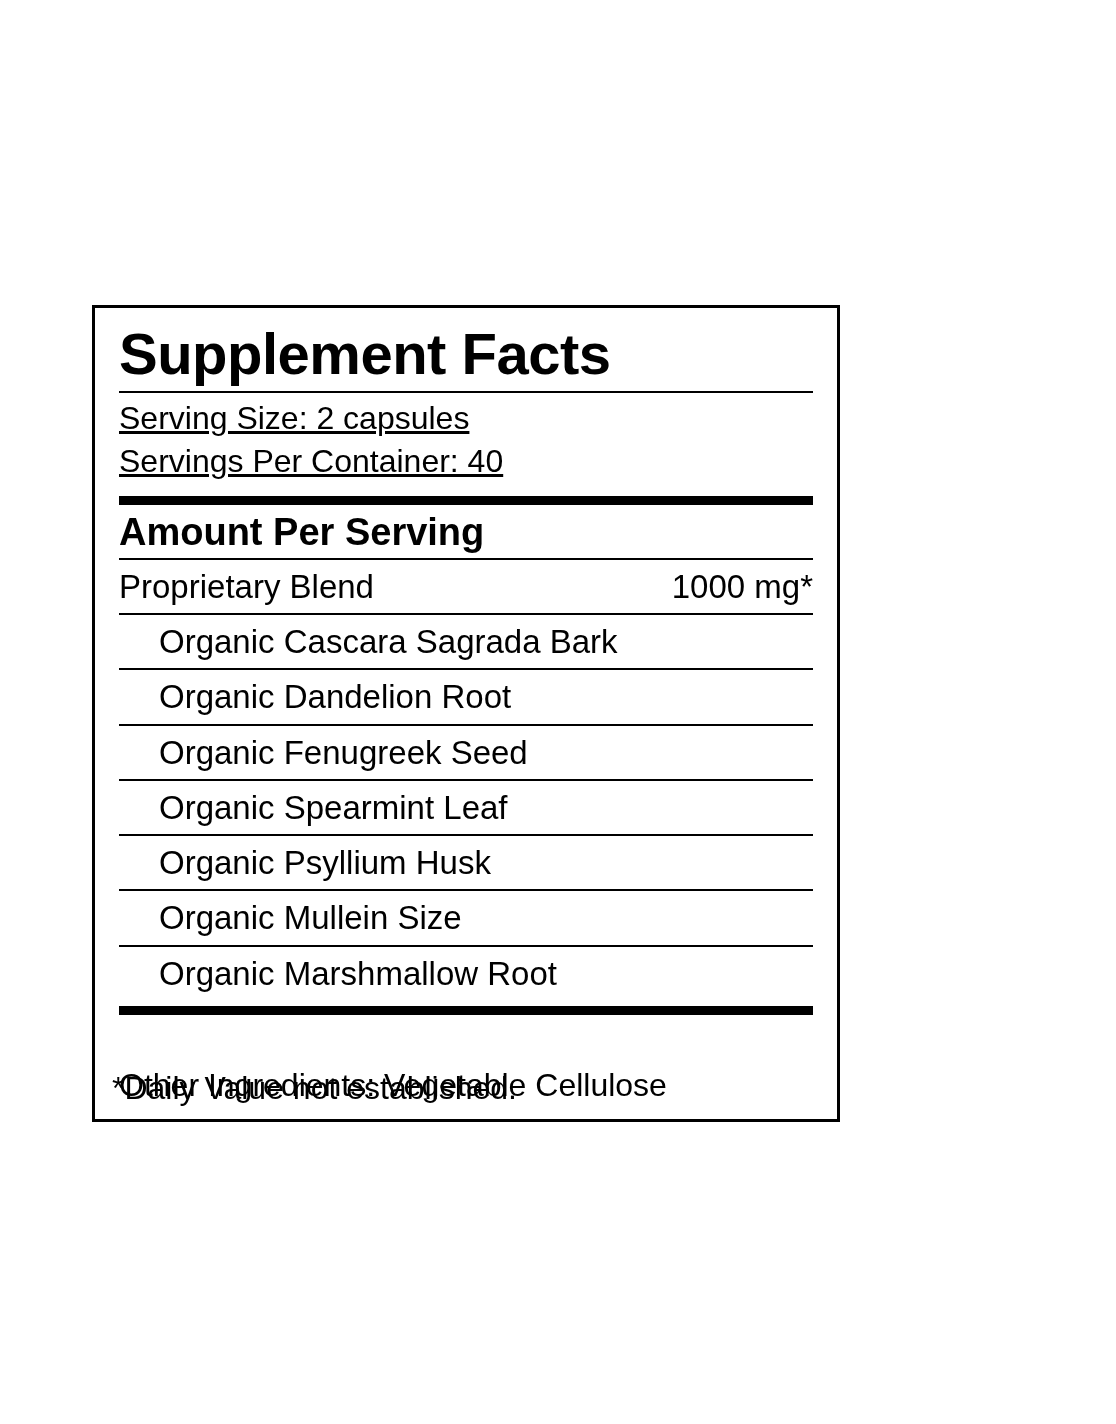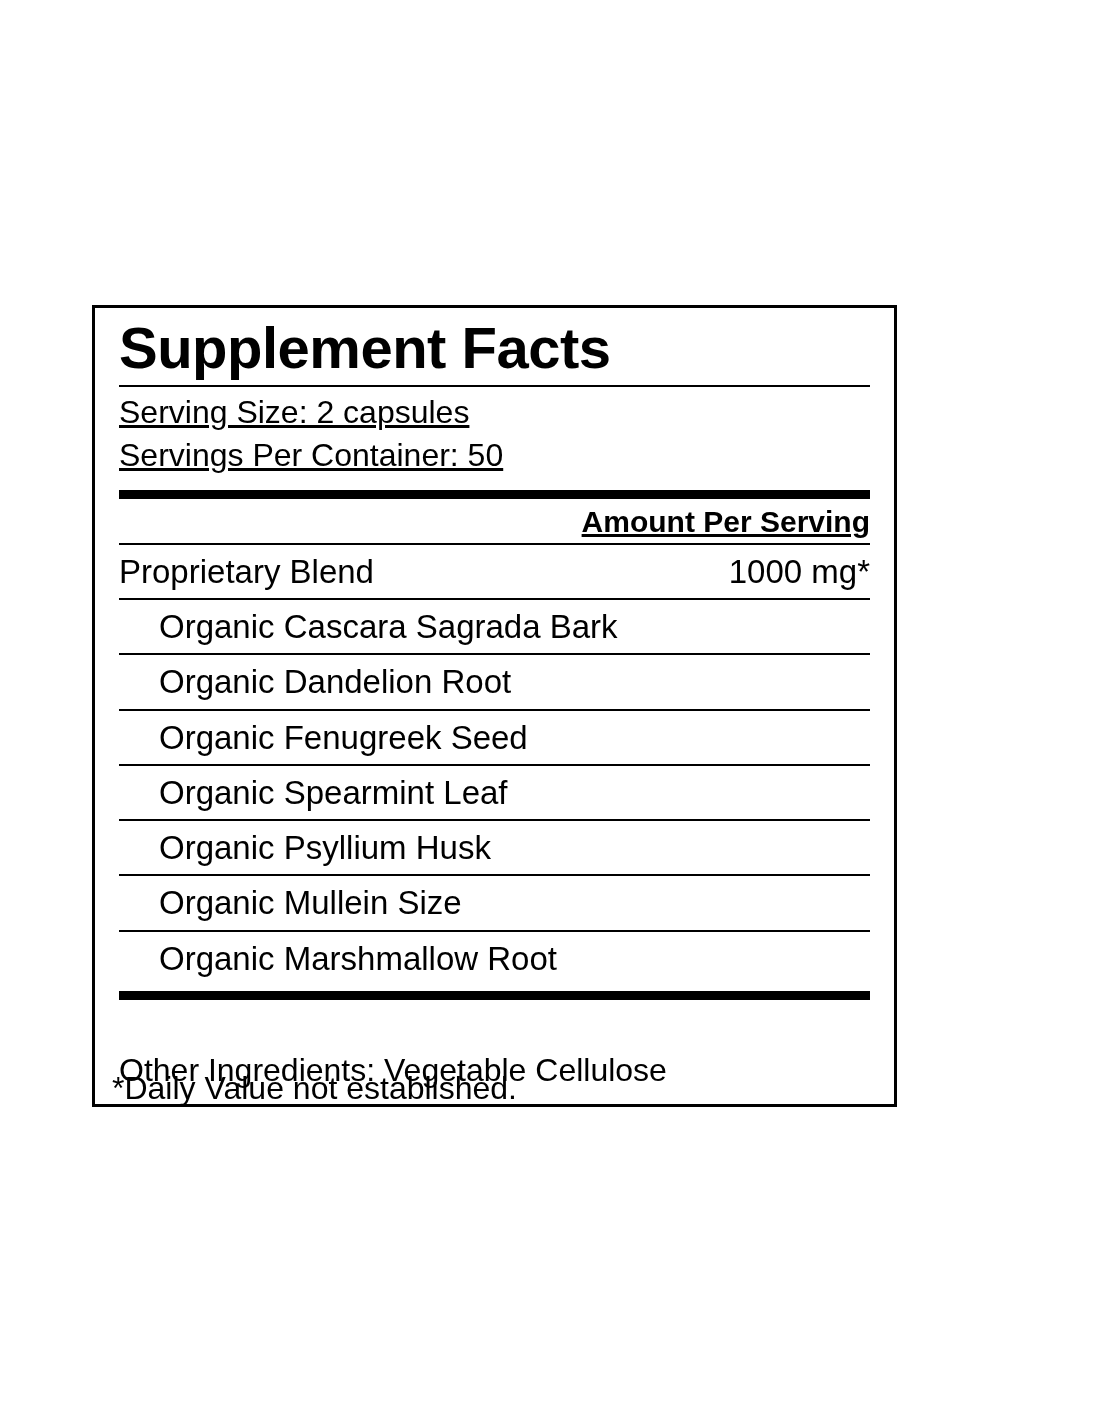--- a/index.html
+++ b/index.html
@@ -13,25 +13,25 @@
     font-family: "Liberation Sans", sans-serif;
     color: #000000;
     position: relative;
     overflow: hidden;
   }
 
   .panel {
     position: absolute;
     left: 92px;
     top: 305px;
-    width: 805px;
+    width: 748px;
     box-sizing: border-box;
     border: 3px solid #000000;
     background: #ffffff;
-    padding: 10px 24px 10px 24px;
+    padding: 16px 24px 10px 24px;
   }
 
   .sf-title {
     font-size: 58px;
     font-weight: bold;
     letter-spacing: -0.5px;
     line-height: 1.05;
     margin: 0 0 6px 0;
     white-space: nowrap;
   }
@@ -54,26 +54,25 @@
     padding: 4px 0 6px 0;
   }
   .serving-line {
     font-size: 32px;
     line-height: 1.36;
     white-space: nowrap;
     text-decoration: underline;
   }
 
   .amount-header {
-    text-align: right;
-    font-size: 30px;
+    text-align: left;
+    font-size: 38px;
     font-weight: bold;
     padding: 6px 0 4px 0;
     white-space: nowrap;
-    text-decoration: underline;
   }
 
   .row {
     display: flex;
     justify-content: space-between;
     align-items: baseline;
     font-size: 33px;
     line-height: 1.22;
     padding: 7px 0 6px 0;
     border-bottom: 2px solid #000000;
@@ -108,21 +107,21 @@
 <body>
 
 <div class="panel">
 
   <div class="sf-title">Supplement Facts</div>
 
   <div class="rule-thin"></div>
 
   <div class="serving-block">
     <div class="serving-line">Serving Size: 2 capsules</div>
-    <div class="serving-line">Servings Per Container: 50</div>
+    <div class="serving-line">Servings Per Container: 40</div>
   </div>
 
   <div class="rule-thick"></div>
 
   <div class="amount-header">Amount Per Serving</div>
 
   <div class="rule-hair"></div>
 
   <div class="row blend">
     <span class="label">Proprietary Blend</span>

